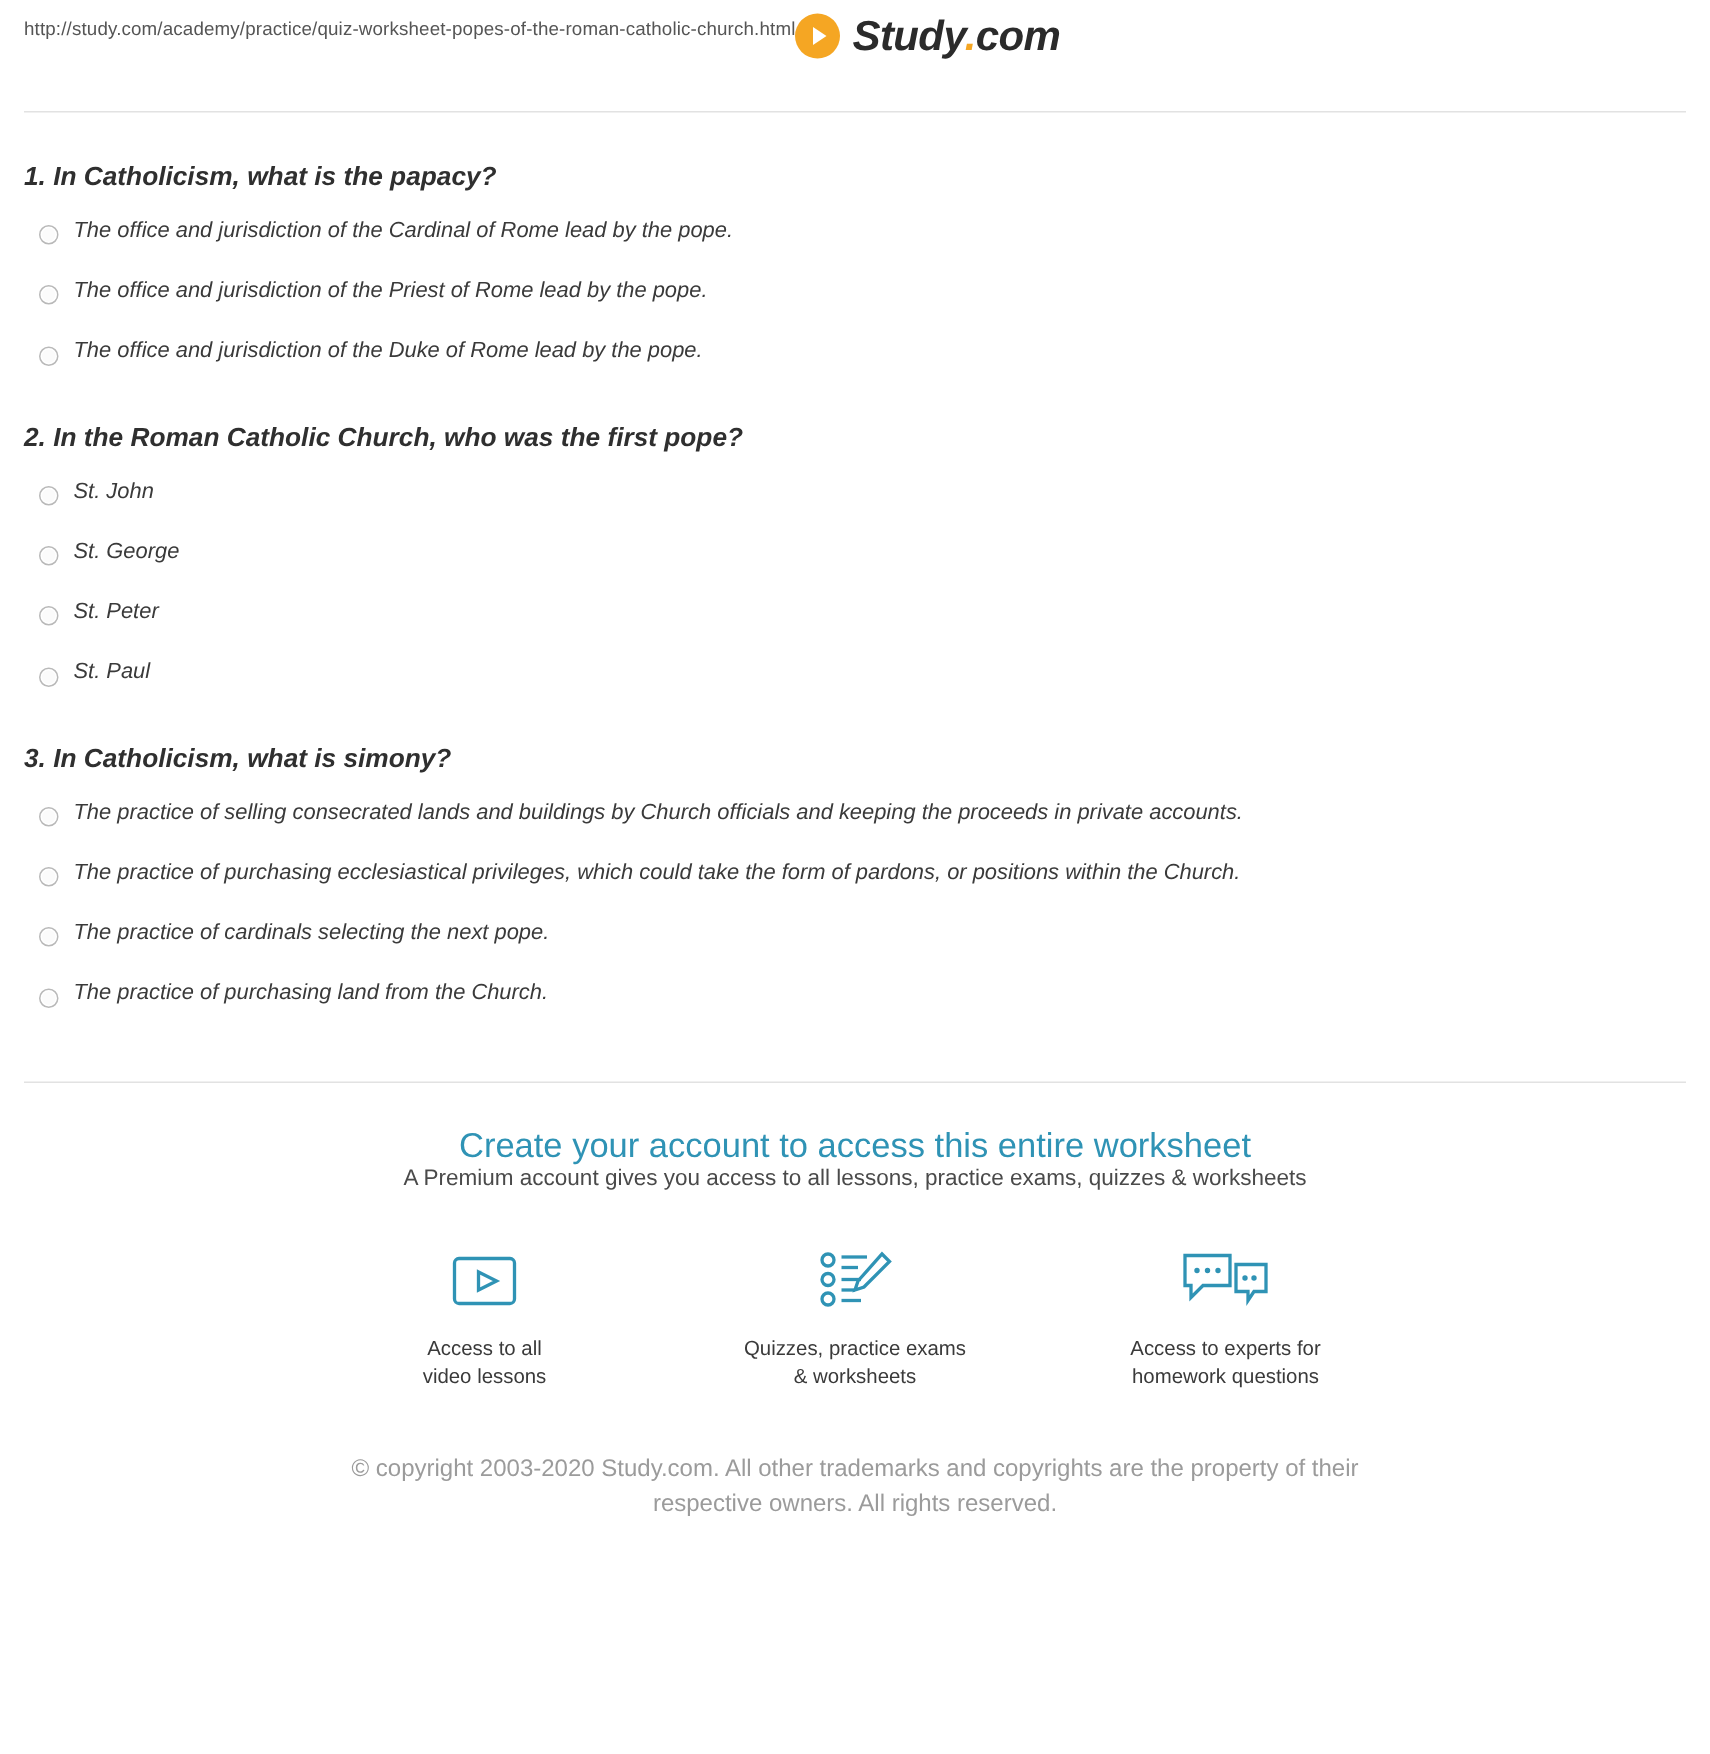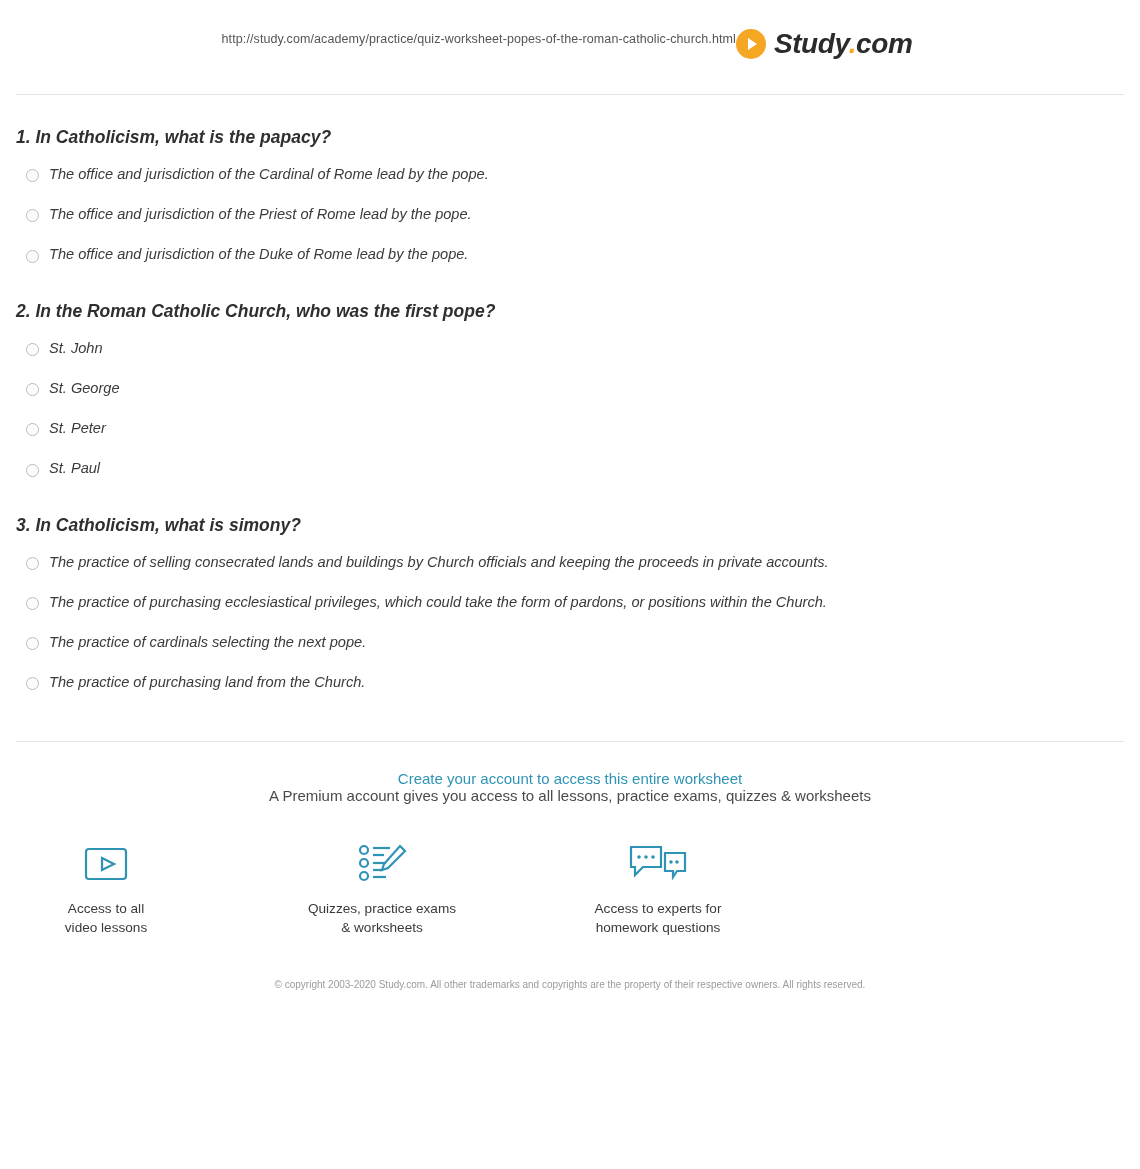--- a/index.html
+++ b/index.html
@@ -16,22 +16,22 @@
   }
   .page {
     width: 1140px;
     box-sizing: border-box;
     padding: 0 16px;
   }
   
   .topbar {
     display: flex;
     align-items: flex-start;
-    justify-content: center;
-    padding-top: 28px;
+    justify-content: flex-start;
+    padding-top: 8px;
     min-height: 44px;
   }
   .url {
     font-size: 12.5px;
     color: #555555;
     letter-spacing: 0.1px;
     padding-top: 4px;
   }
   .logo {
     display: flex;
@@ -84,21 +84,21 @@
   .question { margin-top: 26px; }
   .q-text {
     font-size: 17.5px;
     font-weight: bold;
     color: #2f2f2f;
     margin: 0 0 6px 0;
   }
   .answers { margin: 0; padding: 0; list-style: none; }
   .answer {
     display: flex;
-    align-items: center;
+    align-items: flex-end;
     gap: 10px;
     padding: 11px 0 11px 10px;
     font-size: 14.6px;
     color: #3a3a3a;
   }
   .radio {
     flex: 0 0 auto;
     width: 11px;
     height: 11px;
     border-radius: 50%;
@@ -113,32 +113,33 @@
   .promo-rule {
     border: none;
     border-top: 1px solid #e2e2e2;
     margin: 38px 0 0 0;
   }
   .promo {
     text-align: center;
     padding-top: 28px;
   }
   .promo-head {
-    font-size: 15px;
+    font-size: 23px;
     color: #2f93b5;
     margin: 0;
   }
   .promo-sub {
     font-size: 15px;
     color: #4a4a4a;
     margin: 0 0 0 0;
   }
   .features {
     display: flex;
-    gap: 96px;
+    justify-content: center;
+    gap: 67px;
     margin-top: 36px;
   }
   .feature {
     width: 180px;
     text-align: center;
   }
   .feature-icon {
     height: 48px;
     display: flex;
     align-items: center;
@@ -148,21 +149,21 @@
     margin-top: 11px;
     font-size: 13.6px;
     color: #3a3a3a;
     line-height: 1.45;
     white-space: pre-line;
   }
   .copyright {
     margin: 40px auto 0 auto;
     width: 700px;
     text-align: center;
-    font-size: 10px;
+    font-size: 16px;
     color: #9b9b9b;
     line-height: 1.45;
     padding-bottom: 26px;
   }
 </style>
 </head>
 <body>
 
 <div class="page">
 

